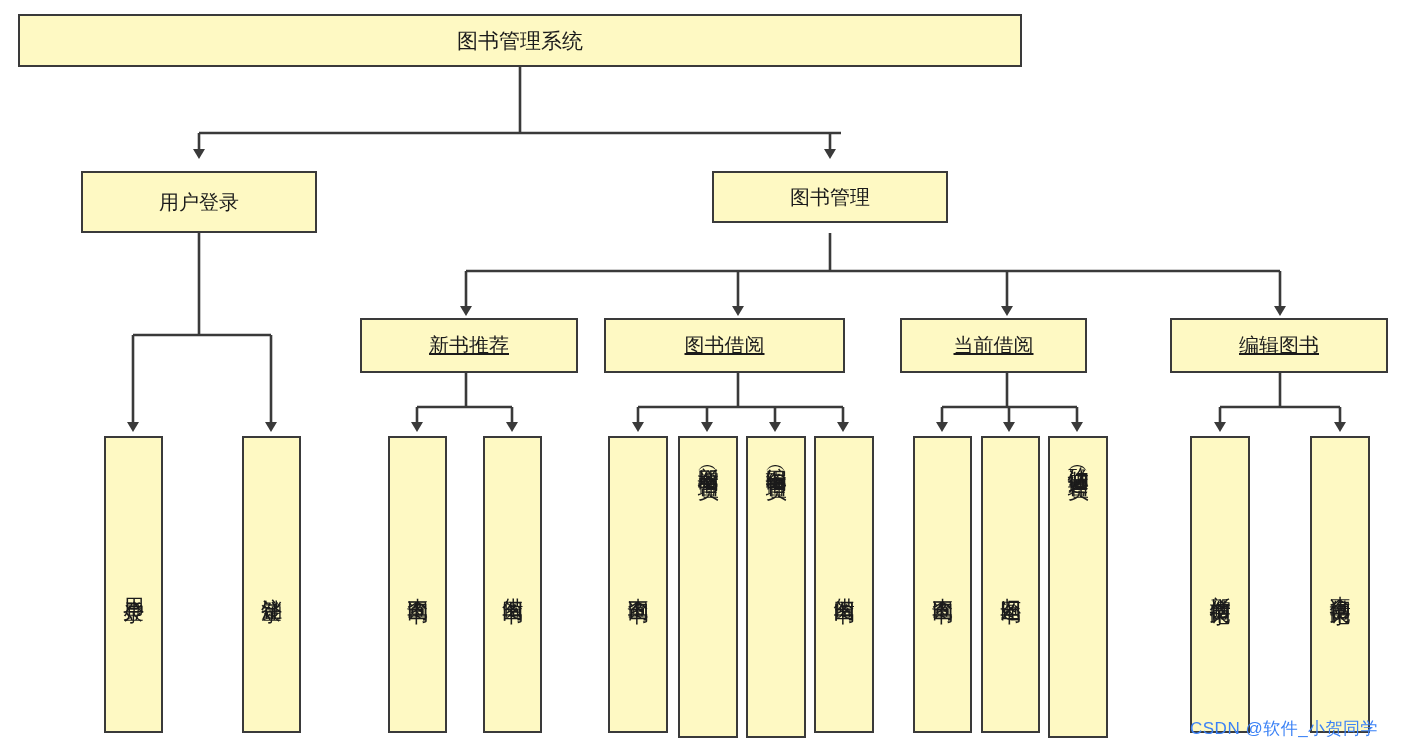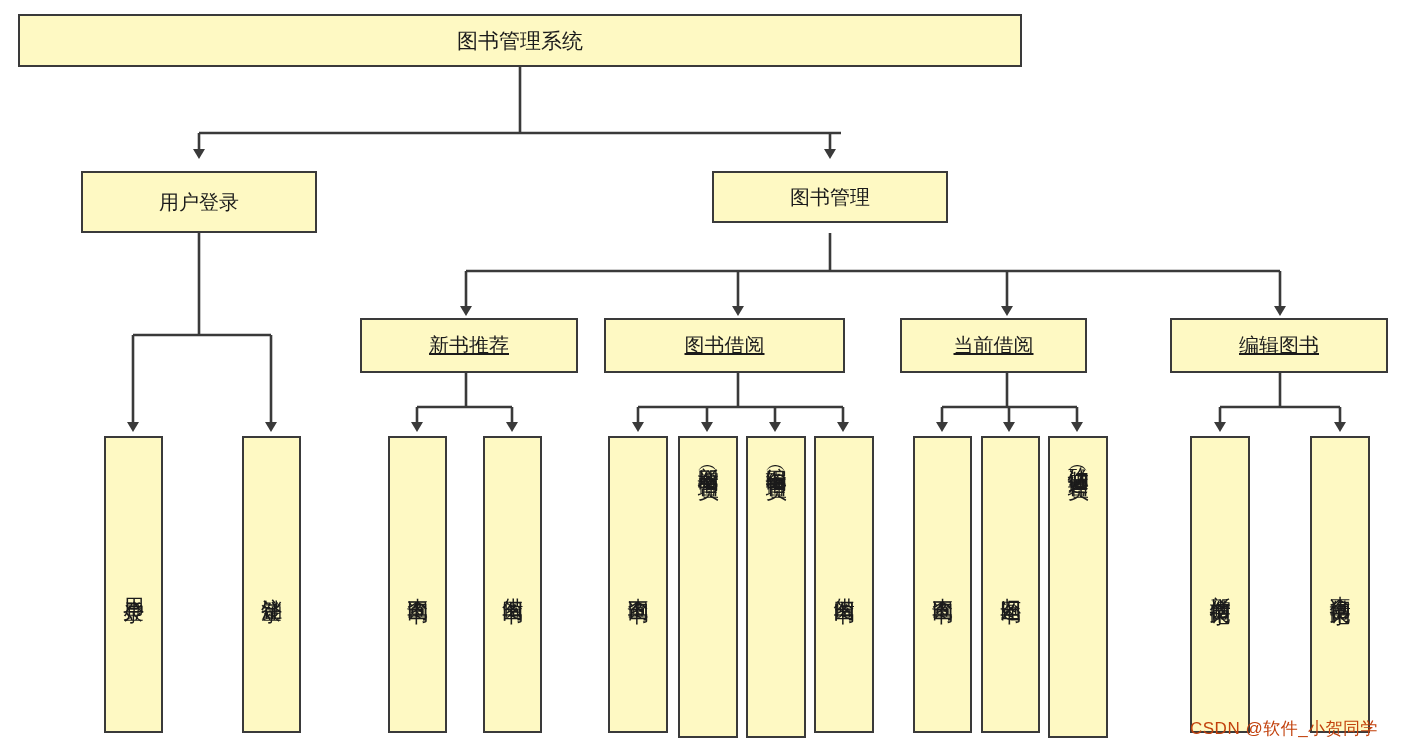--- a/index.html
+++ b/index.html
@@ -63,21 +63,21 @@
   .leaf.anchor-top .vtext {
     margin-top: 0;
   }
   .leaf.anchor-mid {
     align-items: center;
     padding-top: 0;
   }
   .watermark {
     position: absolute;
     font-size: 17px;
-    color: #c2410c;
+    color: #3b82f6;
     white-space: nowrap;
     letter-spacing: 0.5px;
   }
 </style>
 </head>
 <body>
 
 <div id="canvas">
 
   <svg class="lines" viewBox="0 0 1405 747" xmlns="http://www.w3.org/2000/svg">

